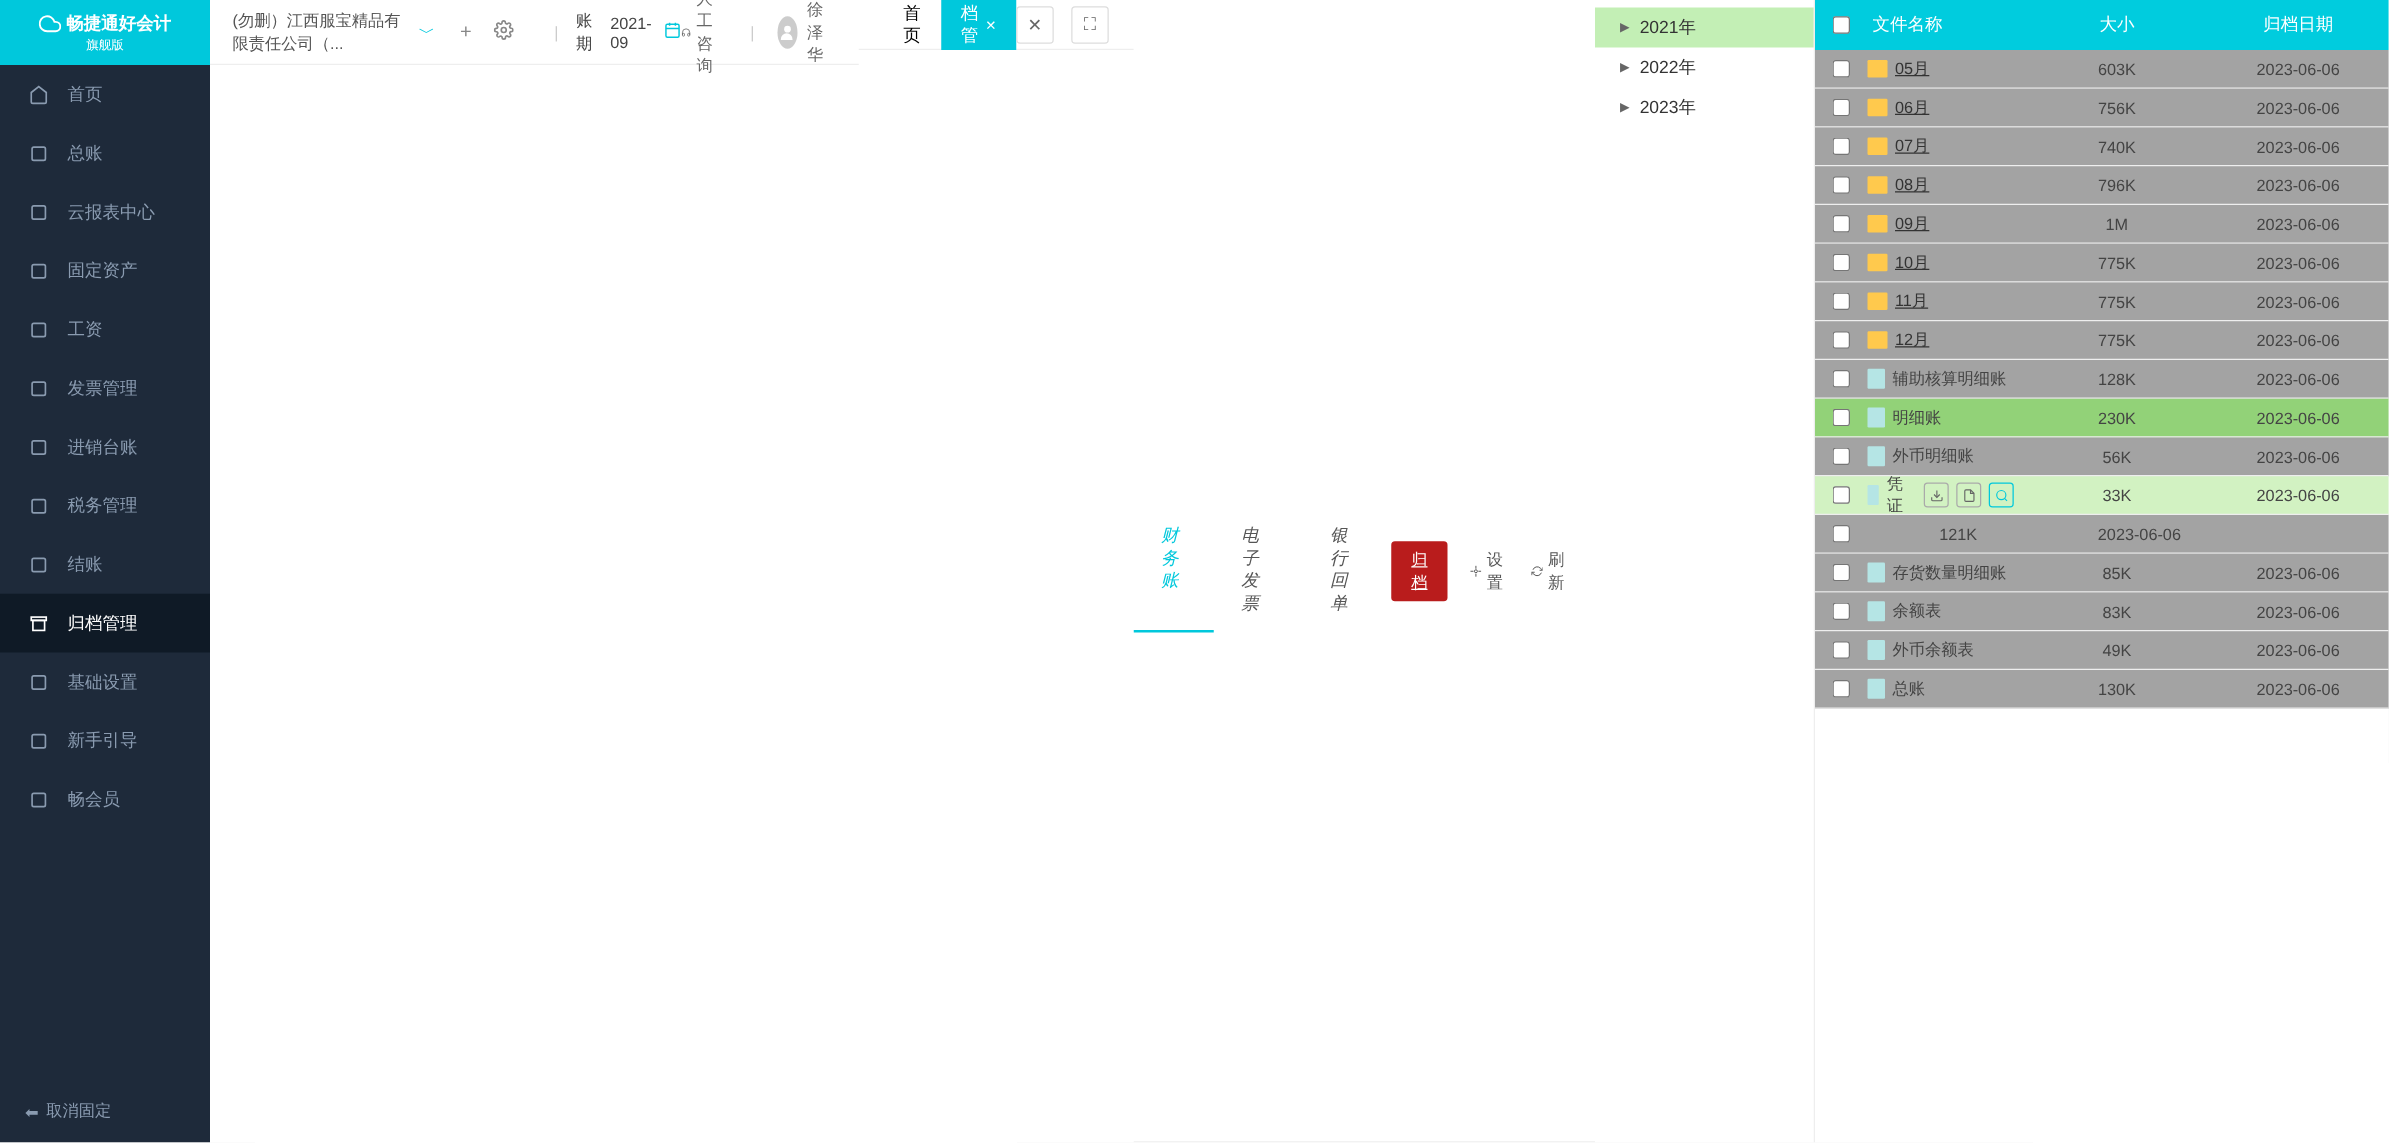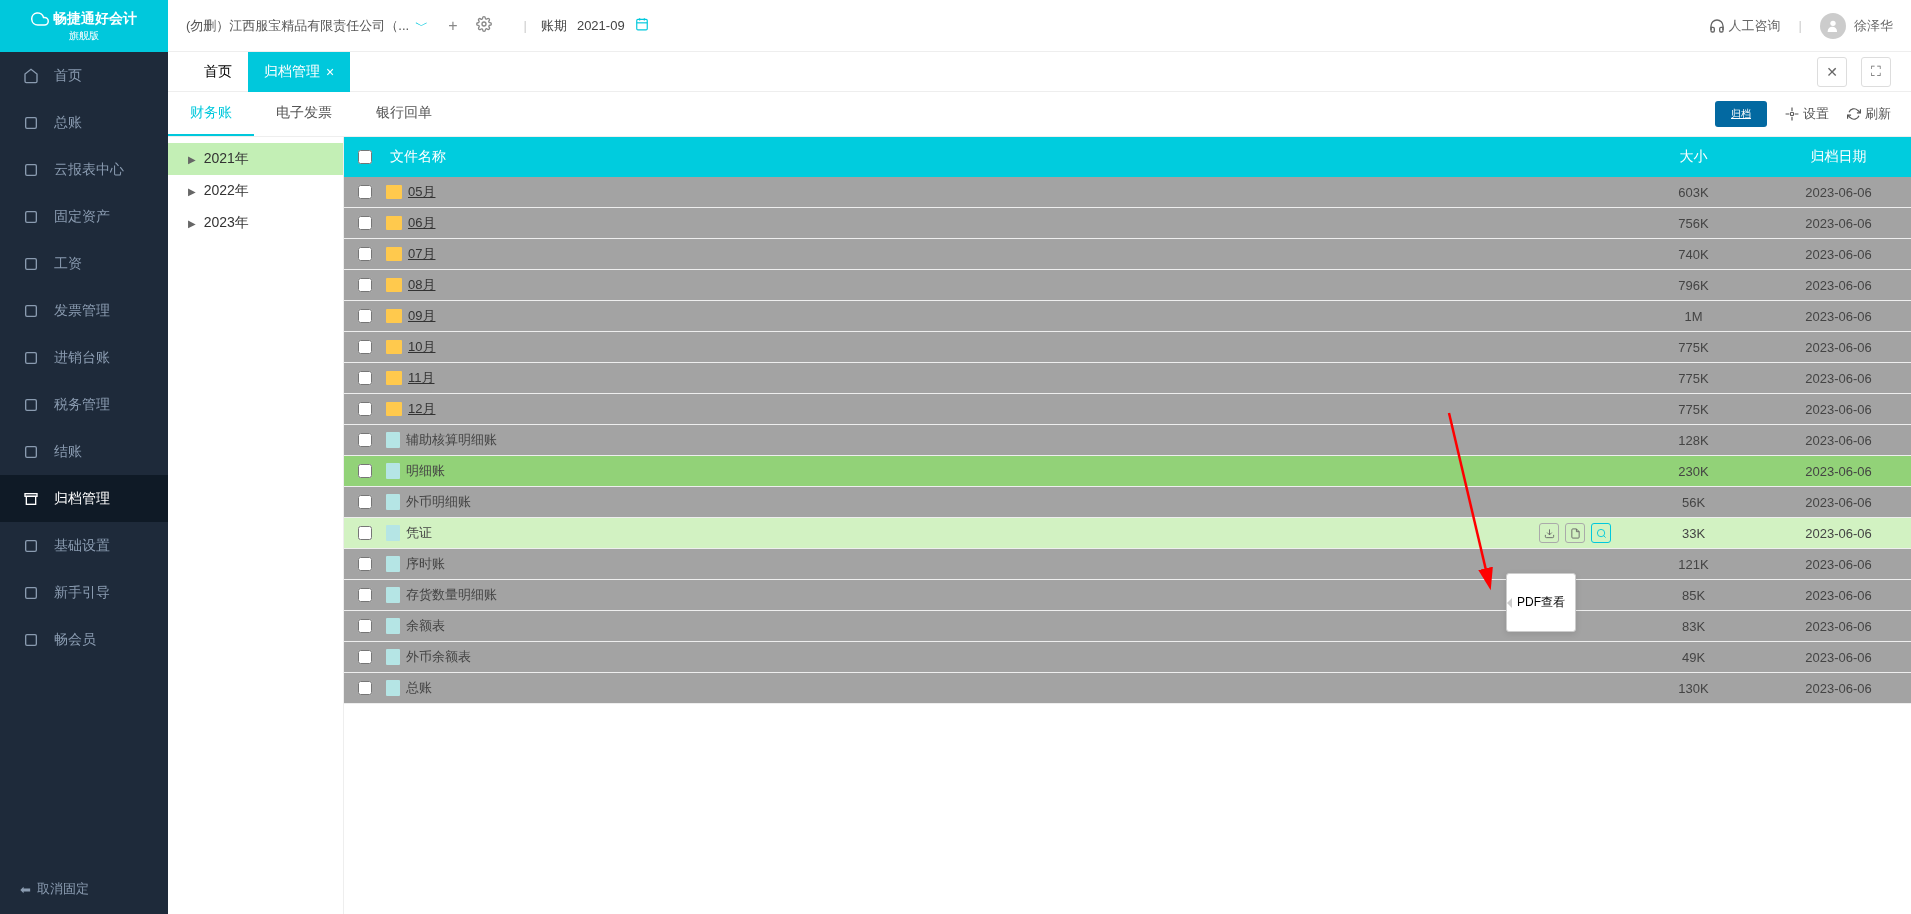--- a/index.html
+++ b/index.html
@@ -10,44 +10,44 @@
 .sidebar { width: 168px; background: #1e2a3a; color: #8a9bb0; display: flex; flex-direction: column; font-size: 14px; }
 .logo { height: 52px; background: #00c8dc; color: #fff; display: flex; align-items: center; justify-content: center; flex-direction: column; font-size: 14px; font-weight: bold; }
 .logo-top { display: flex; align-items: center; gap: 4px; }
 .logo-sub { font-size: 10px; margin-top: 1px; font-weight: normal; }
 .nav-item { display: flex; align-items: center; padding: 0 22px; height: 47px; cursor: pointer; gap: 14px; }
 .nav-item.active { background: #0f1a26; color: #fff; }
 .nav-icon { width: 18px; height: 18px; display: inline-flex; align-items: center; justify-content: center; }
 .sidebar-footer { margin-top: auto; padding: 16px 20px; cursor: pointer; display: flex; align-items: center; gap: 6px; font-size: 13px; }
 
 
-.main { flex: 1; display: flex; flex-direction: column; background: #fff; }
+.main { flex: 1; display: flex; flex-direction: row; background: #fff; }
 
 
 .topbar { height: 52px; display: flex; align-items: center; padding: 0 18px; border-bottom: 1px solid #eee; font-size: 13px; color: #444; background: #fff; }
 .company-sel { display: flex; align-items: center; gap: 6px; color: #555; cursor: pointer; }
 .topbar .sep { margin: 0 14px; color: #ccc; }
 .topbar-icon { cursor: pointer; color: #888; margin-right: 18px; }
 .topbar-right { margin-left: auto; display: flex; align-items: center; gap: 18px; color: #666; }
 .avatar { width: 26px; height: 26px; border-radius: 50%; background: #ccc; display: inline-flex; align-items: center; justify-content: center; color: #fff; }
 
 
 .page-tabs { height: 40px; display: flex; align-items: center; padding: 0 20px; border-bottom: 1px solid #eee; font-size: 14px; }
 .page-tab { padding: 0 16px; height: 40px; display: flex; align-items: center; cursor: pointer; gap: 6px; }
 .page-tab.active { background: #00c8dc; color: #fff; }
 .page-tabs-right { margin-left: auto; display: flex; align-items: center; gap: 14px; }
 .pt-icon-btn { width: 30px; height: 30px; border: 1px solid #ddd; border-radius: 3px; display: flex; align-items: center; justify-content: center; cursor: pointer; color: #666; }
 
 
 .subtabs-row { display: flex; align-items: center; border-bottom: 1px solid #eee; padding-right: 20px; background: #fff; }
-.subtabs { display: flex; }
+.subtabs { display: flex; font-style: italic; }
 .subtab { padding: 12px 22px; font-size: 14px; cursor: pointer; color: #555; border-bottom: 2px solid transparent; }
 .subtab.active { color: #00c8dc; border-bottom-color: #00c8dc; }
 .subtabs-actions { margin-left: auto; display: flex; align-items: center; gap: 18px; font-size: 13px; color: #555; }
-.btn-primary { background: #0369a1; color: #fff; padding: 6px 16px; border-radius: 3px; cursor: pointer; font-size: 10px; text-decoration: underline; }
+.btn-primary { background: #b91c1c; color: #fff; padding: 6px 16px; border-radius: 3px; cursor: pointer; font-size: 13px; text-decoration: underline; }
 .link-btn { display: flex; align-items: center; gap: 4px; cursor: pointer; }
 
 
 .body-area { flex: 1; display: flex; }
 
 
 .year-tree { width: 175px; padding: 6px 0; font-size: 14px; color: #333; }
 .year-item { padding: 7px 20px; cursor: pointer; display: flex; align-items: center; gap: 8px; }
 .year-item.sel { background: #c3efb5; }
 .year-caret { font-size: 10px; color: #666; }
@@ -482,25 +482,20 @@
                   </span>
                 </div>
               </div>
               <div class="td-size">33K</div>
               <div class="td-date">2023-06-06</div>
             </div>
             <div class="trow">
               <div class="td-check">
                 <input type="checkbox" style="">
               </div>
-              <div class="td-name">
-                <span class="file-icon-blue"></span>
-                <span class="fname">序时账</span>
-                <div style="flex:1"></div>
-              </div>
               <div class="td-size">121K</div>
               <div class="td-date">2023-06-06</div>
             </div>
             <div class="trow">
               <div class="td-check">
                 <input type="checkbox" style="">
               </div>
               <div class="td-name">
                 <span class="file-icon-blue"></span>
                 <span class="fname">存货数量明细账</span>

